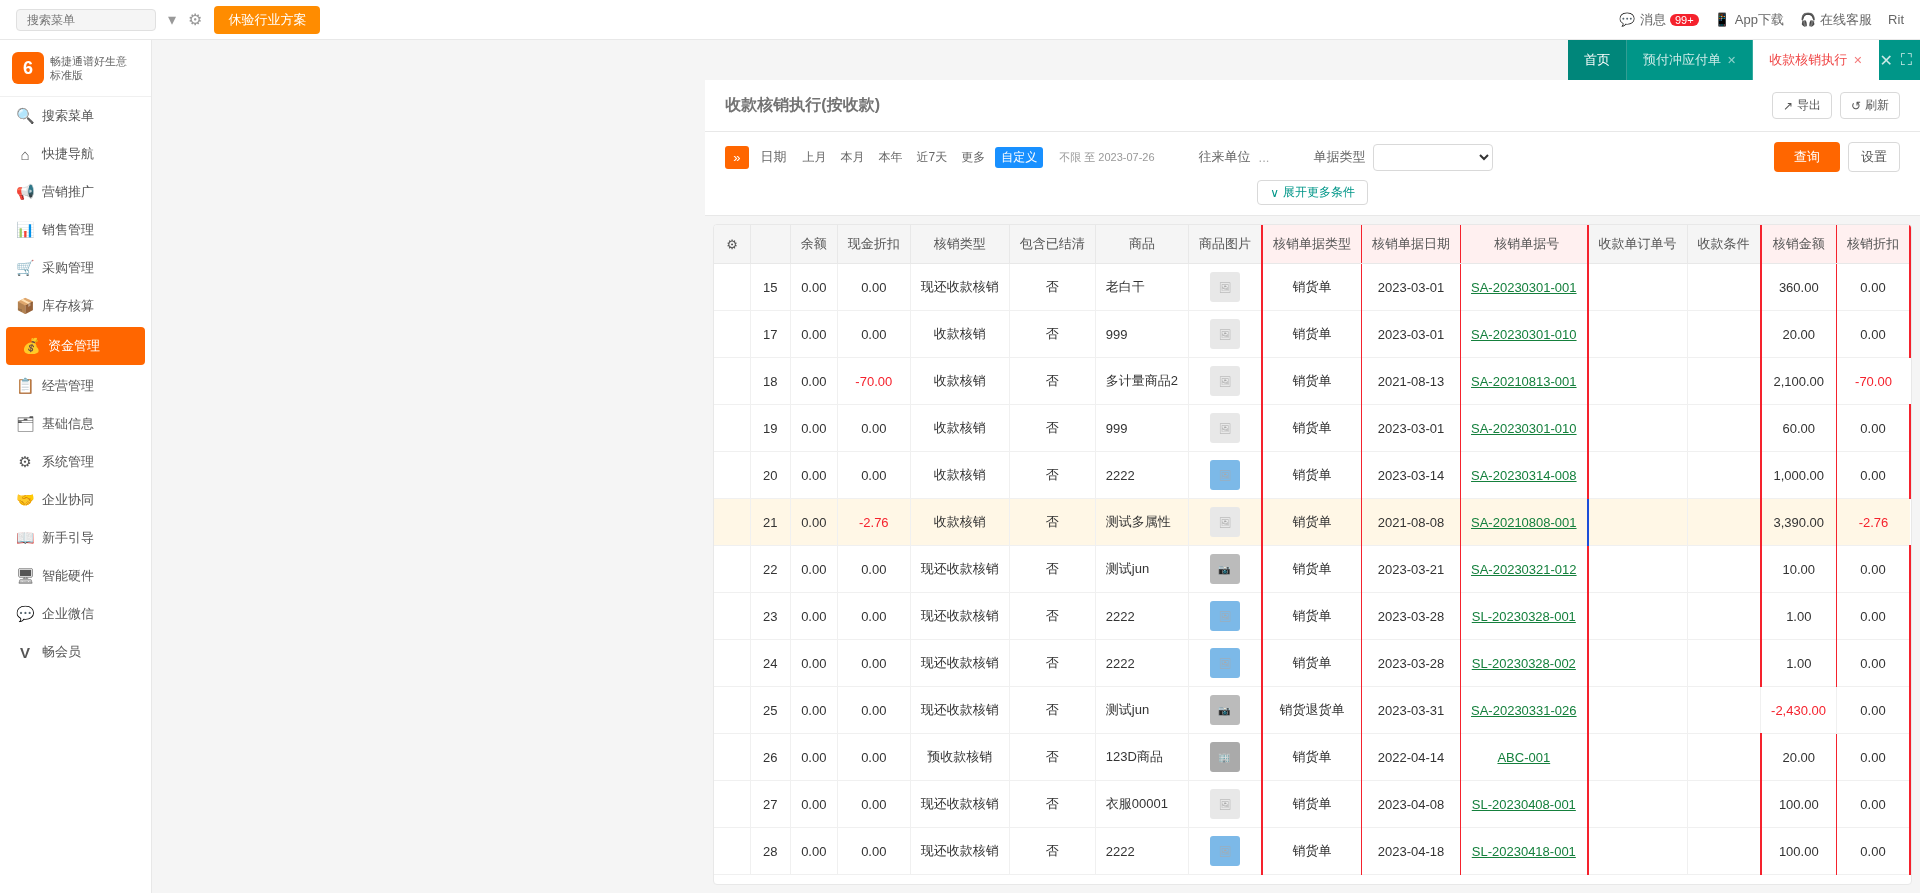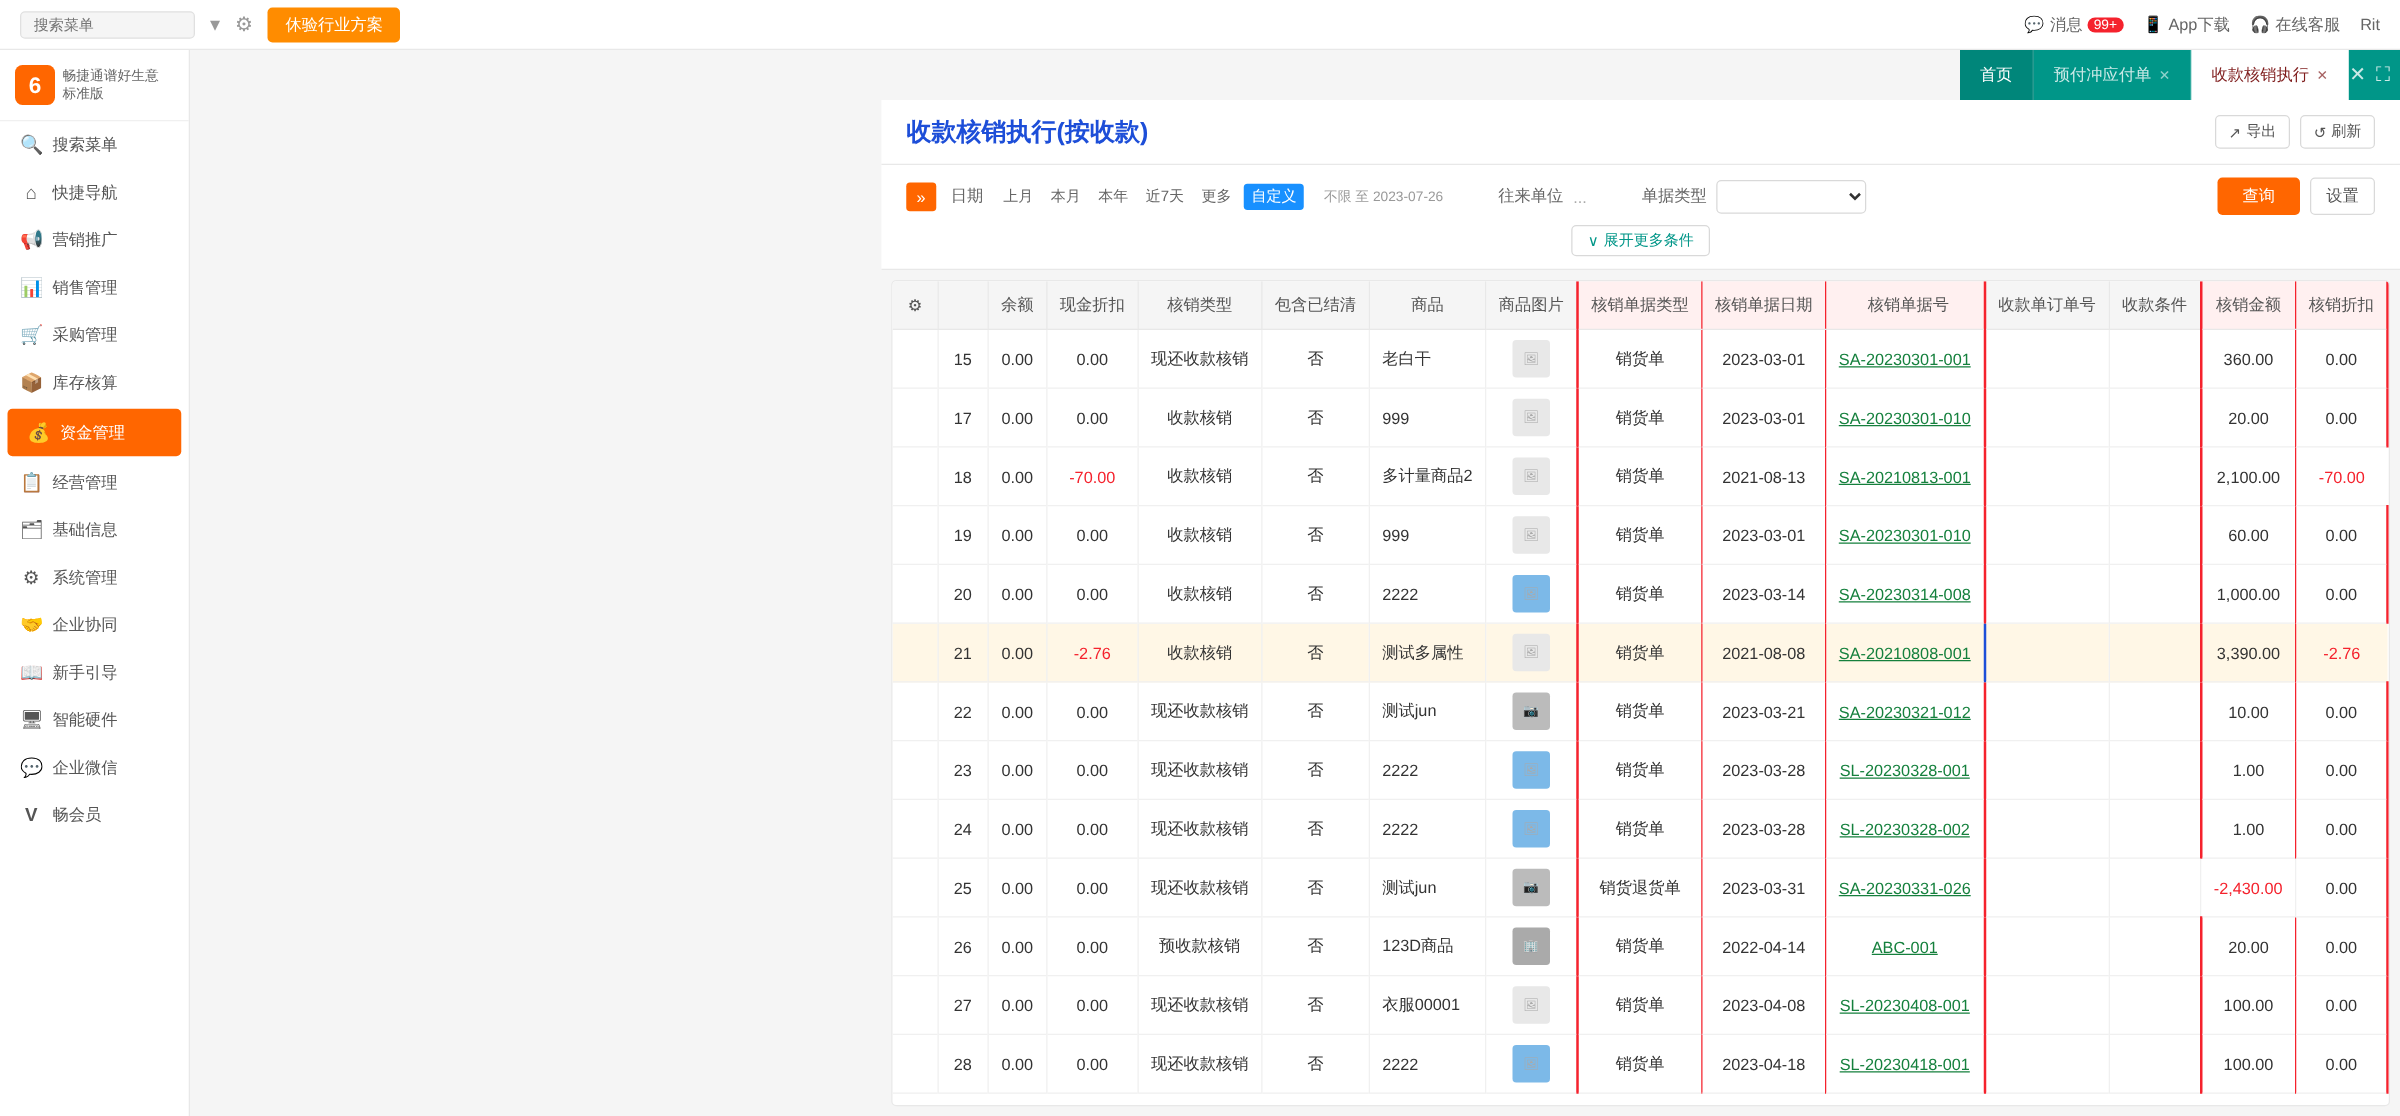--- a/index.html
+++ b/index.html
@@ -103,36 +103,36 @@
       display: flex;
       align-items: center;
       padding: 0 16px;
       gap: 6px;
       cursor: pointer;
       color: rgba(255,255,255,0.8);
       font-size: 13px;
       border-right: 1px solid rgba(255,255,255,0.2);
     }
     .tab.home { background: rgba(0,0,0,0.1); color: #fff; font-weight: 500; }
-    .tab.active { background: #fff; color: #7f1d1d; }
+    .tab.active { background: #fff; color: #ef4444; }
     .tab-close { font-size: 11px; opacity: 0.7; }
     .tab-bar-right { margin-left: auto; display: flex; align-items: center; padding-right: 8px; gap: 8px; }
     .tab-bar-icon { color: rgba(255,255,255,0.8); cursor: pointer; font-size: 16px; }
 
     
     .page-content { flex: 1; overflow: hidden; display: flex; flex-direction: column; background: #f5f5f5; }
     .page-header {
       background: #fff;
       padding: 12px 20px;
       border-bottom: 1px solid #e8e8e8;
       display: flex;
       align-items: center;
       justify-content: space-between;
     }
-    .page-title { font-size: 20px; font-weight: bold; color: #1d4ed8; }
+    .page-title { font-size: 16px; font-weight: bold; color: #737373; }
     .page-header-actions { display: flex; gap: 8px; align-items: center; }
     .btn-export, .btn-refresh {
       display: flex; align-items: center; gap: 4px;
       padding: 4px 10px;
       border: 1px solid #d9d9d9;
       border-radius: 4px;
       background: #fff;
       cursor: pointer;
       font-size: 12px;
       color: #555;

